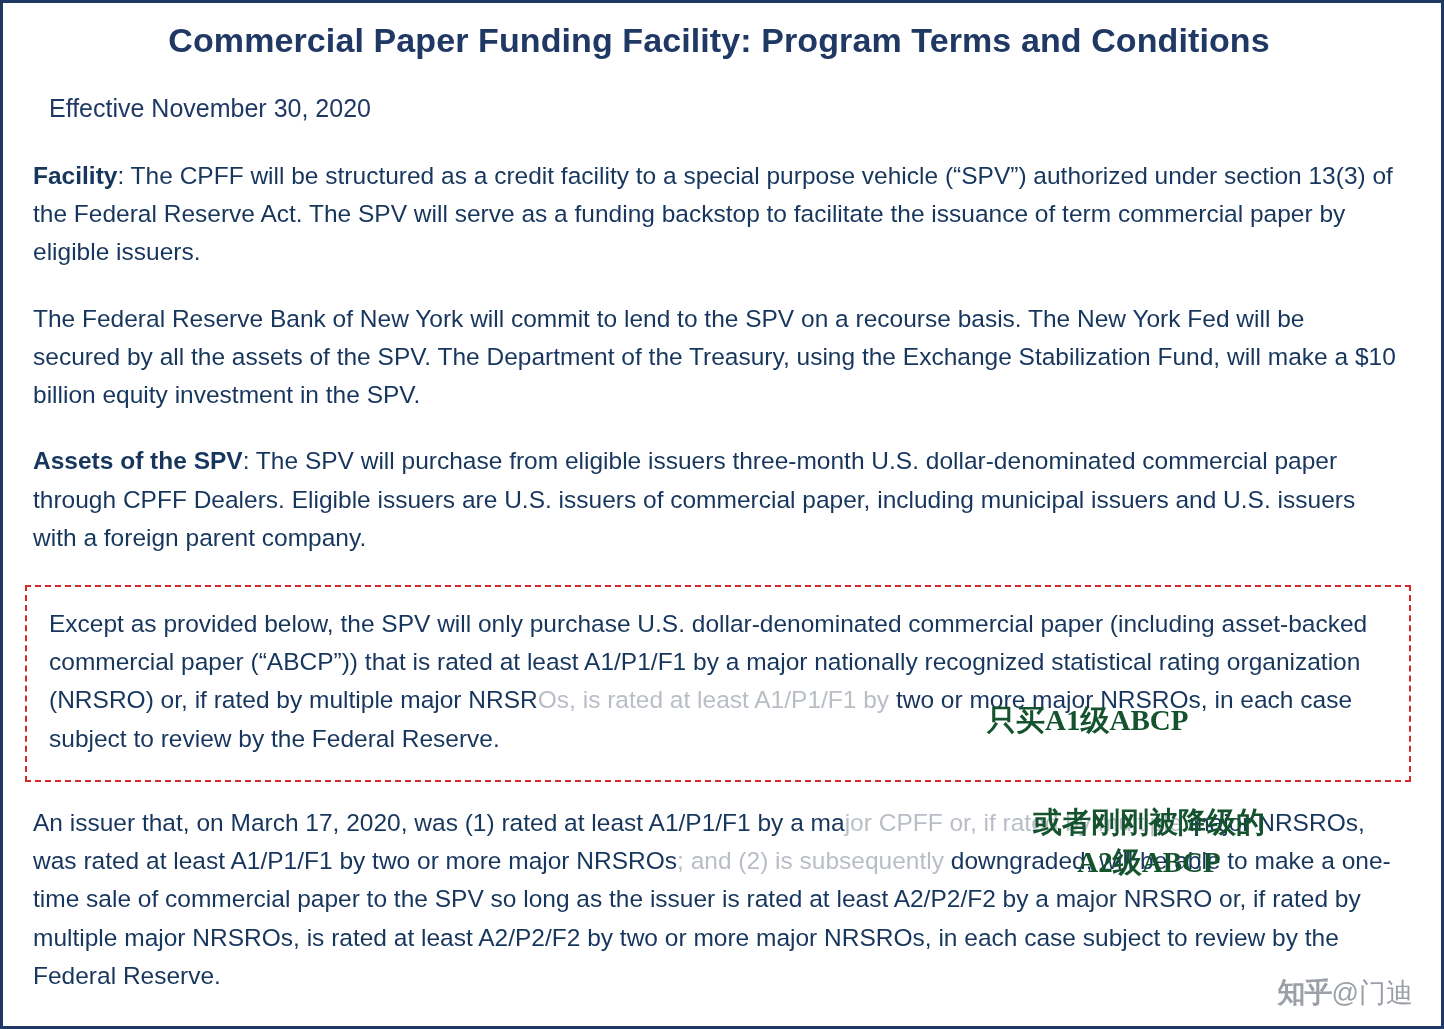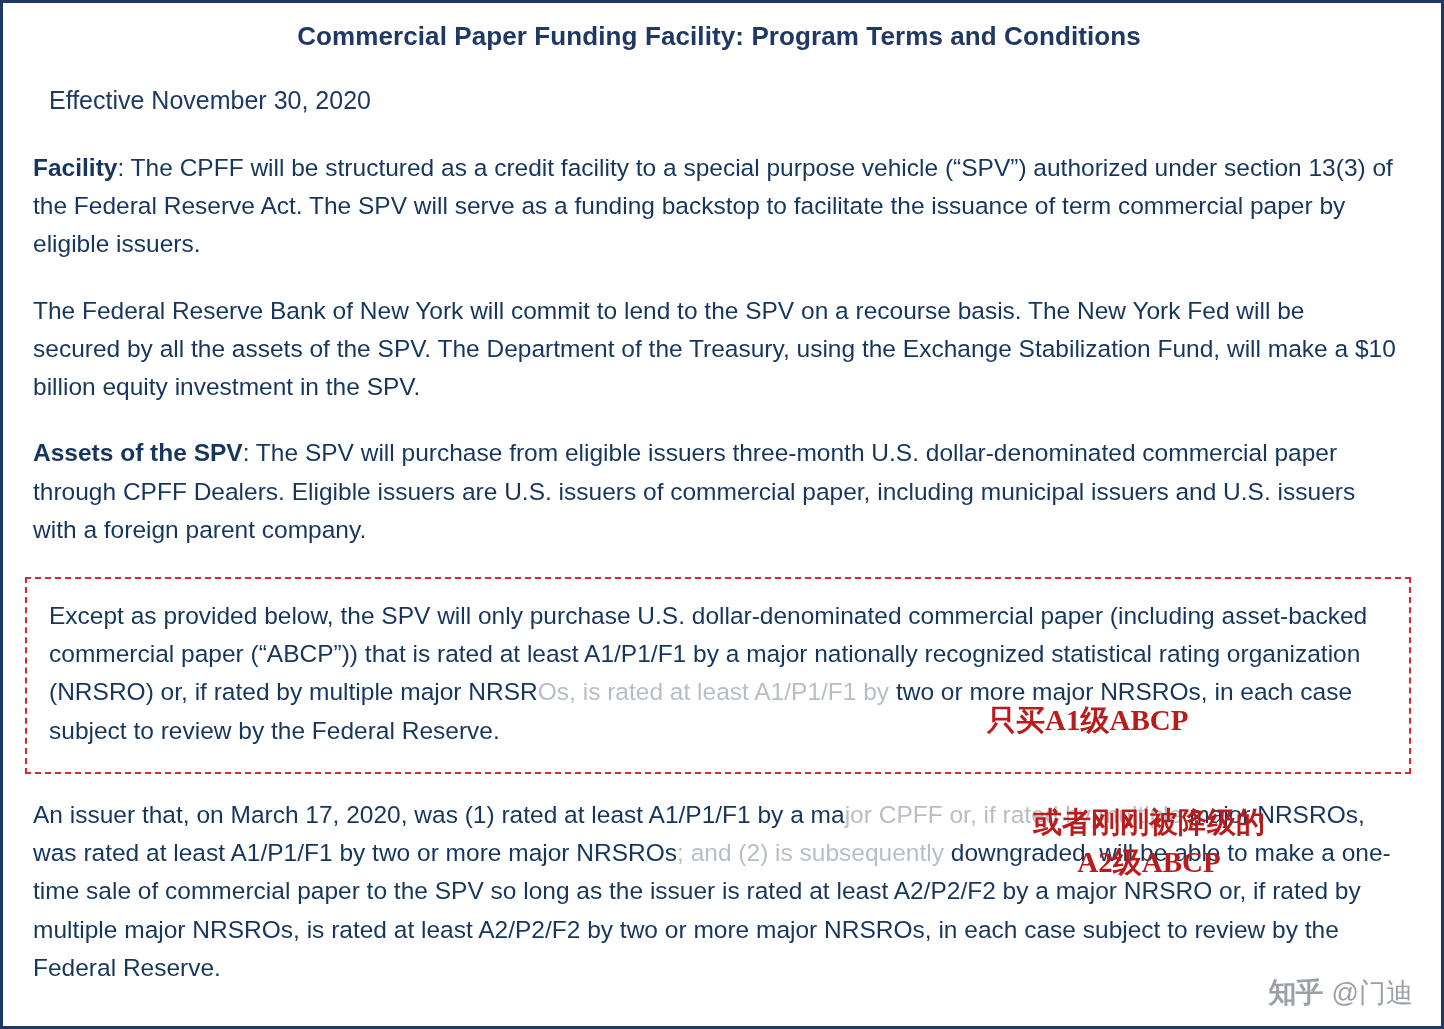--- a/index.html
+++ b/index.html
@@ -21,21 +21,21 @@
     position: absolute;
     left: 30px;
     top: 18px;
     right: 30px;
     bottom: 0;
   }
   .doc-title {
     text-align: center;
     color: #1f3864;
     font-weight: bold;
-    font-size: 26px;
+    font-size: 34px;
     letter-spacing: 0.1px;
     margin: 0 0 34px 0;
     padding-right: 6px;
   }
   .effective {
     color: #1f3864;
     font-size: 25px;
     margin: 0 0 34px 16px;
   }
   p.body {
@@ -55,21 +55,21 @@
     position: relative;
   }
   .highlight-box p.body {
     margin: 8px;
   }
   .faded {
     color: #b9bec6;
   }
   .annotation {
     position: absolute;
-    color: #b91c1c;
+    color: #14532d;
     font-family: "Liberation Serif", serif;
     font-weight: bold;
     font-size: 29px;
     line-height: 1.32;
     white-space: nowrap;
     z-index: 5;
   }
   .ann-1 {
     left: 984px;
     top: 698px;
@@ -83,21 +83,20 @@
     display: block;
     text-align: center;
     margin-top: 2px;
   }
   .watermark {
     position: absolute;
     right: 28px;
     bottom: 14px;
     display: flex;
     align-items: center;
-    gap: 9px;
     color: #9ba0a8;
     font-size: 27px;
     font-family: "Liberation Sans", sans-serif;
     z-index: 6;
   }
   .watermark .zhi-logo {
     display: inline-block;
     color: #9ba0a8;
     font-size: 28px;
     font-weight: bold;

